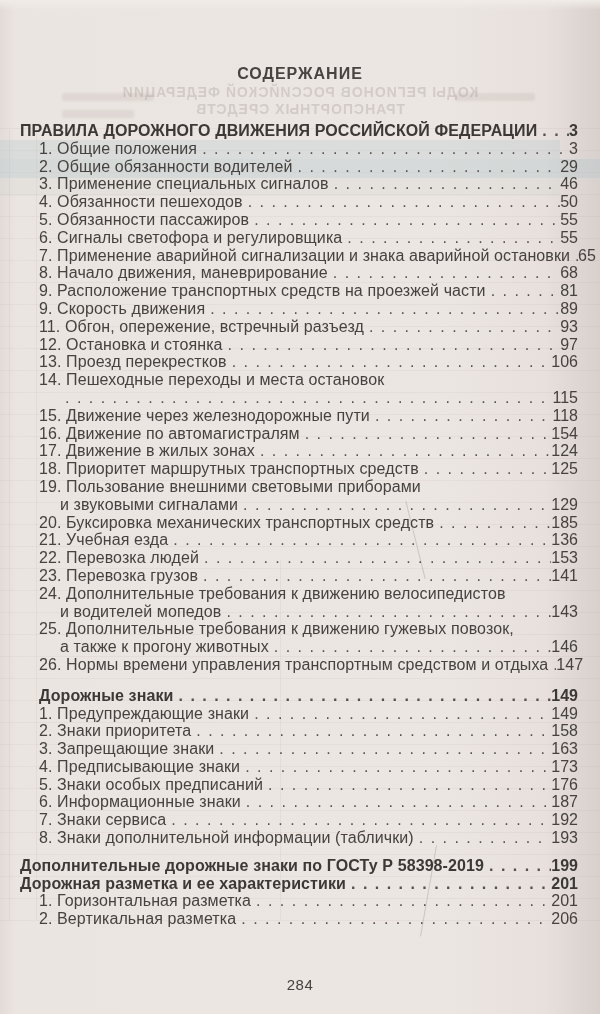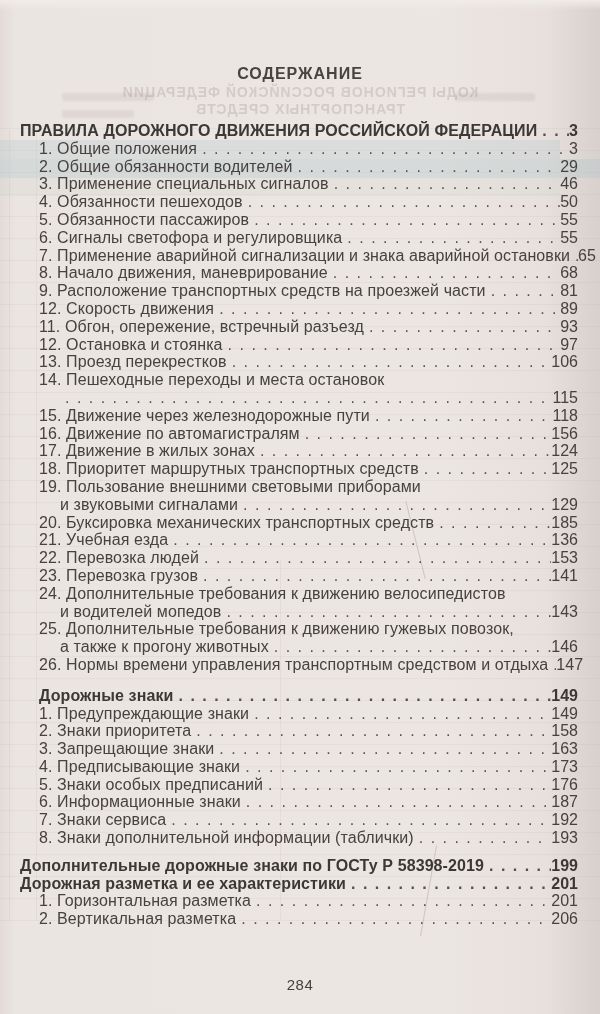--- a/index.html
+++ b/index.html
@@ -134,21 +134,21 @@
           <span class="lbl">8. Начало движения, маневрирование</span>
           <span class="dots">. . . . . . . . . . . . . . . . . . . . . . . . . . . . . . . . . . . . . . . . . . . . . . . . . . . . . . . . . . . . . . . . . . . . . . . . . . . . . . . . . . . . . . . . . . . . . . . . . . . . . . . . . . . . . . </span>
           <span class="pg">68</span>
         </div>
         <div class="row lvl1">
           <span class="lbl">9. Расположение транспортных средств на проезжей части</span>
           <span class="dots">. . . . . . . . . . . . . . . . . . . . . . . . . . . . . . . . . . . . . . . . . . . . . . . . . . . . . . . . . . . . . . . . . . . . . . . . . . . . . . . . . . . . . . . . . . . . . . . . . . . . . . . . . . . . . . </span>
           <span class="pg">81</span>
         </div>
         <div class="row lvl1">
-          <span class="lbl">12. Скорость движения</span>
+          <span class="lbl">9. Скорость движения</span>
           <span class="dots">. . . . . . . . . . . . . . . . . . . . . . . . . . . . . . . . . . . . . . . . . . . . . . . . . . . . . . . . . . . . . . . . . . . . . . . . . . . . . . . . . . . . . . . . . . . . . . . . . . . . . . . . . . . . . . </span>
           <span class="pg">89</span>
         </div>
         <div class="row lvl1">
           <span class="lbl">11. Обгон, опережение, встречный разъезд</span>
           <span class="dots">. . . . . . . . . . . . . . . . . . . . . . . . . . . . . . . . . . . . . . . . . . . . . . . . . . . . . . . . . . . . . . . . . . . . . . . . . . . . . . . . . . . . . . . . . . . . . . . . . . . . . . . . . . . . . . </span>
           <span class="pg">93</span>
         </div>
         <div class="row lvl1">
           <span class="lbl">12. Остановка и стоянка</span>
@@ -168,21 +168,21 @@
           <span class="pg">115</span>
         </div>
         <div class="row lvl1">
           <span class="lbl">15. Движение через железнодорожные пути</span>
           <span class="dots">. . . . . . . . . . . . . . . . . . . . . . . . . . . . . . . . . . . . . . . . . . . . . . . . . . . . . . . . . . . . . . . . . . . . . . . . . . . . . . . . . . . . . . . . . . . . . . . . . . . . . . . . . . . . . . </span>
           <span class="pg">118</span>
         </div>
         <div class="row lvl1">
           <span class="lbl">16. Движение по автомагистралям</span>
           <span class="dots">. . . . . . . . . . . . . . . . . . . . . . . . . . . . . . . . . . . . . . . . . . . . . . . . . . . . . . . . . . . . . . . . . . . . . . . . . . . . . . . . . . . . . . . . . . . . . . . . . . . . . . . . . . . . . . </span>
-          <span class="pg">156</span>
+          <span class="pg">154</span>
         </div>
         <div class="row lvl1">
           <span class="lbl">17. Движение в жилых зонах</span>
           <span class="dots">. . . . . . . . . . . . . . . . . . . . . . . . . . . . . . . . . . . . . . . . . . . . . . . . . . . . . . . . . . . . . . . . . . . . . . . . . . . . . . . . . . . . . . . . . . . . . . . . . . . . . . . . . . . . . . </span>
           <span class="pg">124</span>
         </div>
         <div class="row lvl1">
           <span class="lbl">18. Приоритет маршрутных транспортных средств</span>
           <span class="dots">. . . . . . . . . . . . . . . . . . . . . . . . . . . . . . . . . . . . . . . . . . . . . . . . . . . . . . . . . . . . . . . . . . . . . . . . . . . . . . . . . . . . . . . . . . . . . . . . . . . . . . . . . . . . . . </span>
           <span class="pg">125</span>

